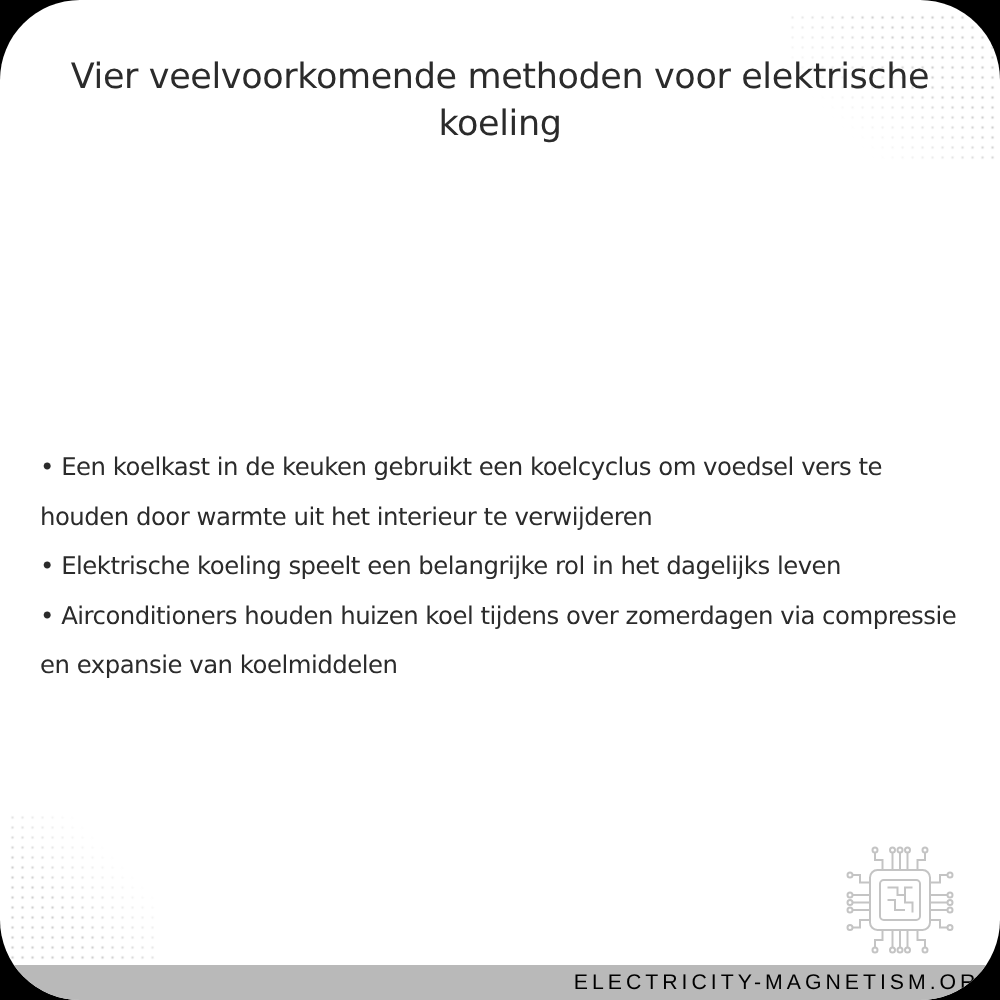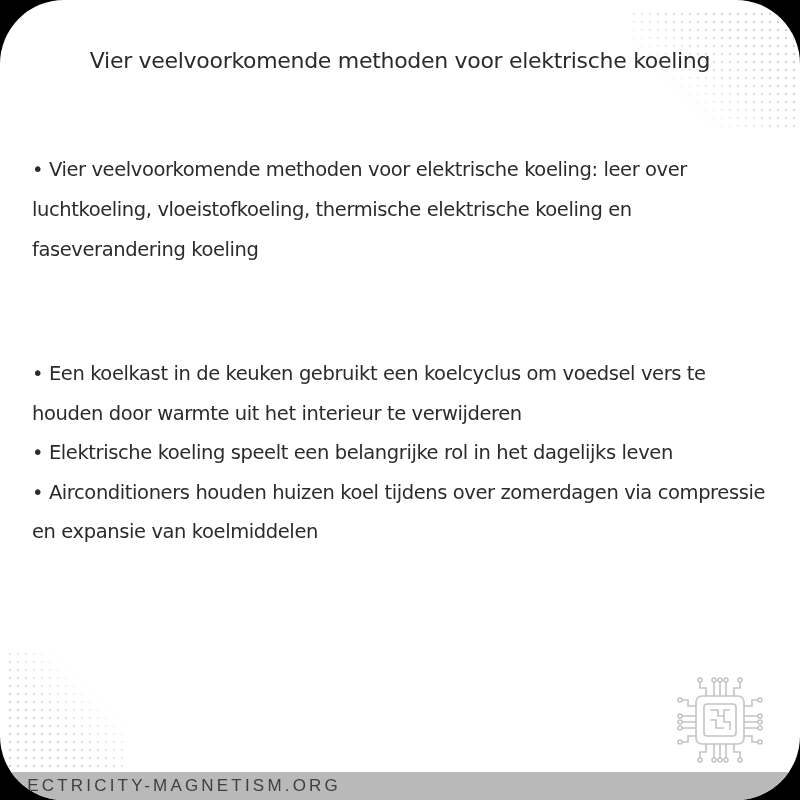--- a/index.html
+++ b/index.html
@@ -21,21 +21,21 @@
     }
     .dots-bl {
       position: absolute; left: 6px; top: 650px; width: 120px; height: 122px;
       background-image: radial-gradient(circle, #d0d0d0 1px, transparent 1.3px);
       background-size: 8px 8px;
       -webkit-mask-image: linear-gradient(45deg, #000 35%, transparent 72%);
       mask-image: linear-gradient(45deg, #000 35%, transparent 72%);
     }
     .title {
       position: absolute; left: 40px; right: 40px; top: 42px;
-      text-align: center; font-size: 22px; line-height: 38px; font-weight: normal;
+      text-align: center; font-size: 28px; line-height: 38px; font-weight: normal;
       margin: 0; color: #2b2b2b; letter-spacing: -0.3px;
     }
     .intro {
       position: absolute; left: 32px; right: 30px; top: 150px;
       font-size: 19.5px; line-height: 40px; margin: 0; letter-spacing: -0.4px;
     }
     .subtitle {
       position: absolute; left: 0; right: 0; top: 295px;
       text-align: center; font-size: 25px; line-height: 34px; margin: 0;
       font-weight: normal; letter-spacing: -0.3px;
@@ -44,35 +44,34 @@
       position: absolute; left: 32px; right: 24px; top: 354px;
       font-size: 19.5px; line-height: 39.5px; margin: 0; padding: 0;
       list-style: none; letter-spacing: -0.4px;
     }
     .examples li { margin: 0; padding: 0; }
     .chip {
       position: absolute; left: 672px; top: 674px; width: 96px; height: 92px;
     }
     .footer {
       position: absolute; left: 0; bottom: 0; width: 800px; height: 28px;
-      background: #b9b9b9; color: #404040; text-align: left;
+      background: #b9b9b9; color: #000000; text-align: right;
       font-family: "Liberation Sans", sans-serif; font-size: 17px;
       line-height: 28px; letter-spacing: 3.2px;
     }
   </style>
 </head>
 <body>
 
 <div class="card">
   <div class="dots-tr"></div>
   <div class="dots-bl"></div>
 
   <h1 class="title">Vier veelvoorkomende methoden voor elektrische koeling</h1>
 
-  <p class="intro">• Vier veelvoorkomende methoden voor elektrische koeling: leer over luchtkoeling, vloeistofkoeling, thermische elektrische koeling en faseverandering koeling</p>
 
 
   <ul class="examples">
     <li>• Een koelkast in de keuken gebruikt een koelcyclus om voedsel vers te houden door warmte uit het interieur te verwijderen</li>
     <li>• Elektrische koeling speelt een belangrijke rol in het dagelijks leven</li>
     <li>• Airconditioners houden huizen koel tijdens over zomerdagen via compressie en expansie van koelmiddelen</li>
   </ul>
 
   <div class="chip">
     <svg width="96" height="92" viewBox="0 0 96 92" fill="none" stroke="#c4c4c4" stroke-width="1.6">

